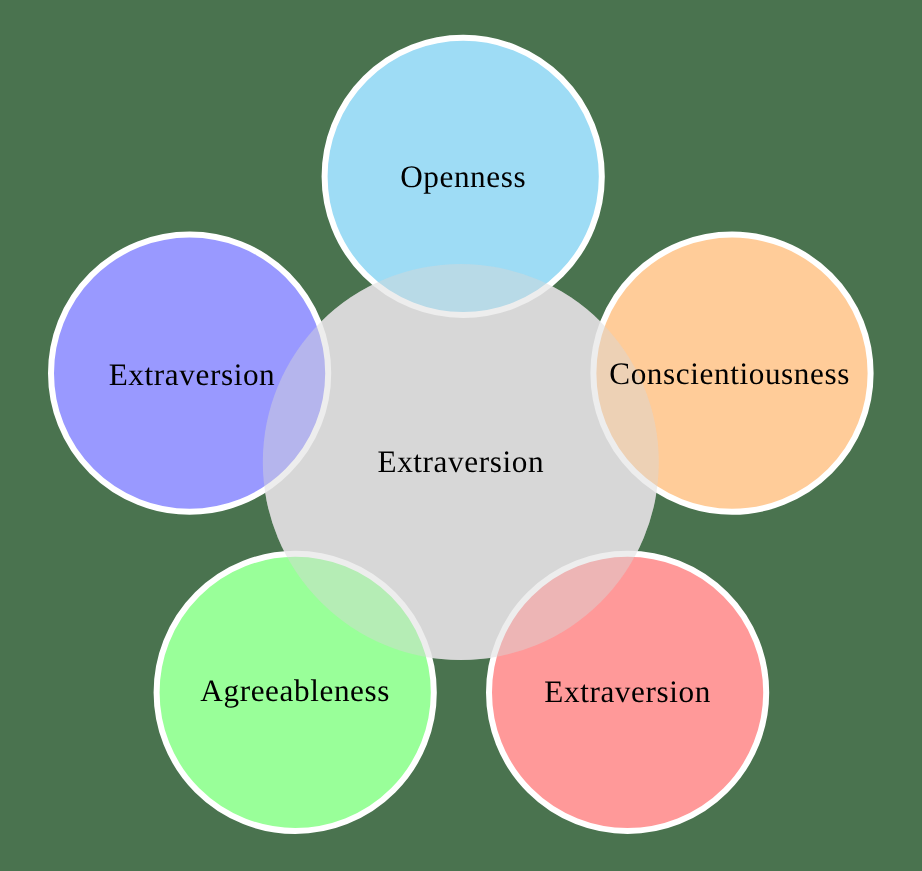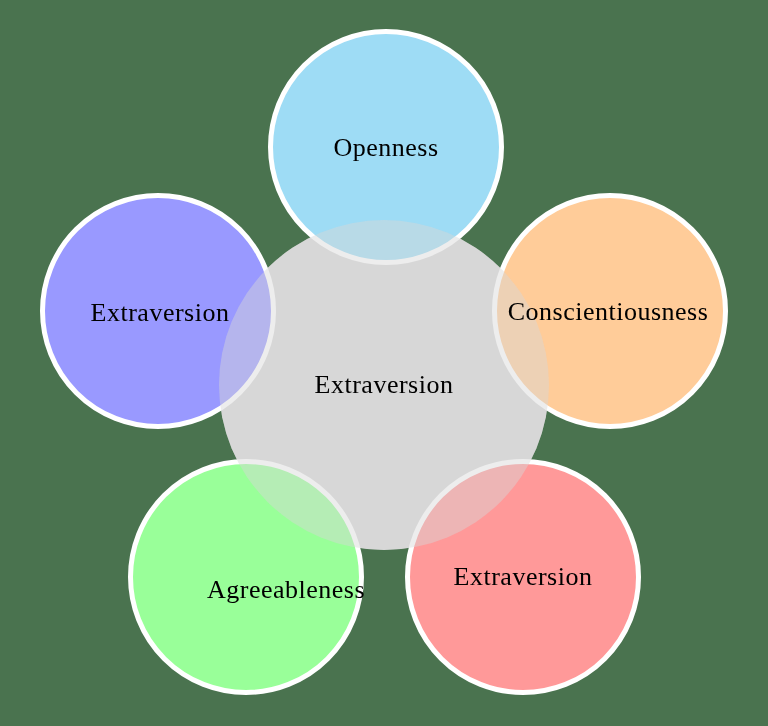--- a/index.html
+++ b/index.html
@@ -46,21 +46,21 @@
     transform: translate(-50%, -50%);
     font-size: 26px;
     color: #000000;
     white-space: nowrap;
     letter-spacing: 0.5px;
   }
   .label-personality       { left: 384px; top: 385px; }
   .label-openness          { left: 386px; top: 148px; }
   .label-conscientiousness { left: 608px; top: 312px; }
   .label-extraversion      { left: 523px; top: 577px; }
-  .label-agreeableness     { left: 246px; top: 590px; margin-left: 40px; }
+  .label-agreeableness     { left: 246px; top: 576px; }
   .label-neuroticism       { left: 160px; top: 313px; }
 </style>
 </head>
 <body style="background: rgb(74, 115, 79);">
 
 <div class="diagram">
 
   <div class="circle core-base" style="background: rgb(216, 216, 216);"></div>
 
   <div class="circle petal petal-openness" style="background: rgb(158, 220, 245); border-color: rgb(255, 255, 255);"></div>

